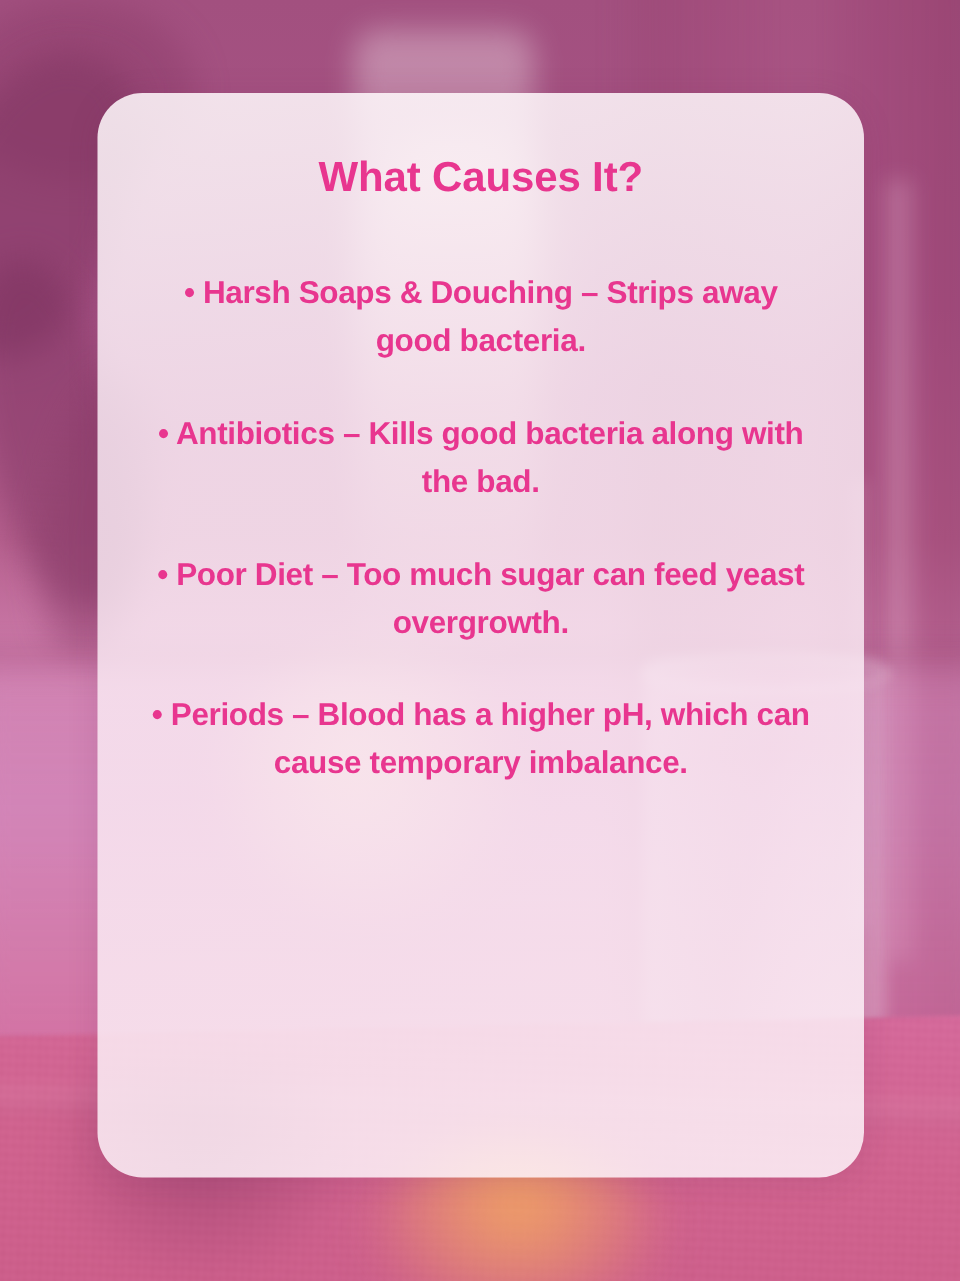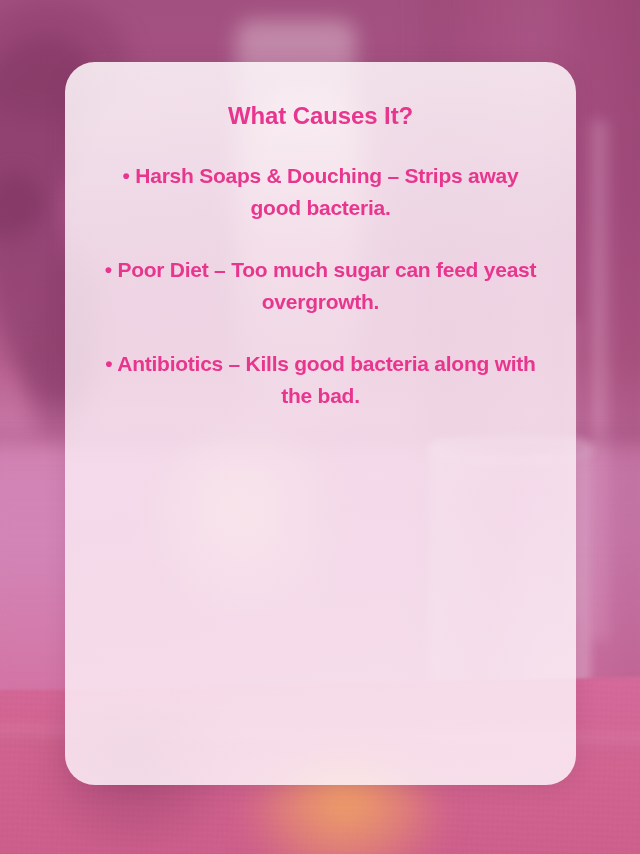--- a/index.html
+++ b/index.html
@@ -149,30 +149,30 @@
     overflow:hidden;
   }
   .card-inner {
     position:absolute; inset:0;
     padding:26px 28px 22px 28px;
     display:flex; flex-direction:column;
     align-items:center;
   }
 
   .card-title {
-    font-size:24px;
+    font-size:28px;
     font-weight:bold;
     color:#e8368f;
     text-align:center;
     letter-spacing:-0.1px;
     margin-top:14px;
     margin-bottom:30px;
   }
 
-  .bullet-list { width:100%; }
+  .bullet-list { width:100%;margin-top:16px; }
 
   .bullet {
     font-size:21px;
     font-weight:bold;
     color:#e8368f;
     text-align:center;
     line-height:1.52;
     letter-spacing:-0.25px;
     margin-bottom:30px;
     padding:0 6px;
@@ -212,18 +212,19 @@
   <div class="citrus c1"></div>
 </div>
 
 <div class="card">
   <div class="card-inner">
 
     <div class="card-title">What Causes It?</div>
 
     <div class="bullet-list">
       <div class="bullet">• Harsh Soaps &amp; Douching – Strips away good bacteria.</div>
+      <div class="bullet">• Antibiotics – Kills good bacteria along with the bad.</div>
       <div class="bullet">• Poor Diet – Too much sugar can feed yeast overgrowth.</div>
-      <div class="bullet">• Antibiotics – Kills good bacteria along with the bad.</div>
+      <div class="bullet">• Periods – Blood has a higher pH, which can cause temporary imbalance.</div>
     </div>
 
   </div>
 </div>
 
 </body></html>

